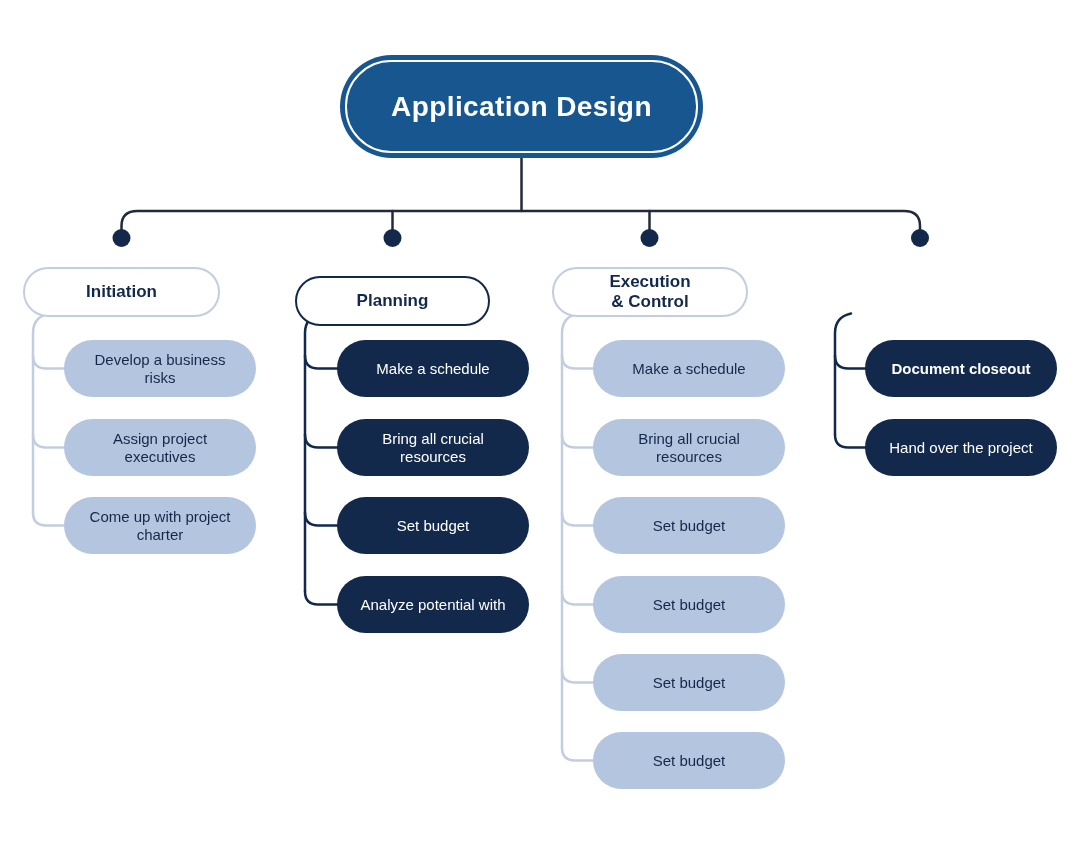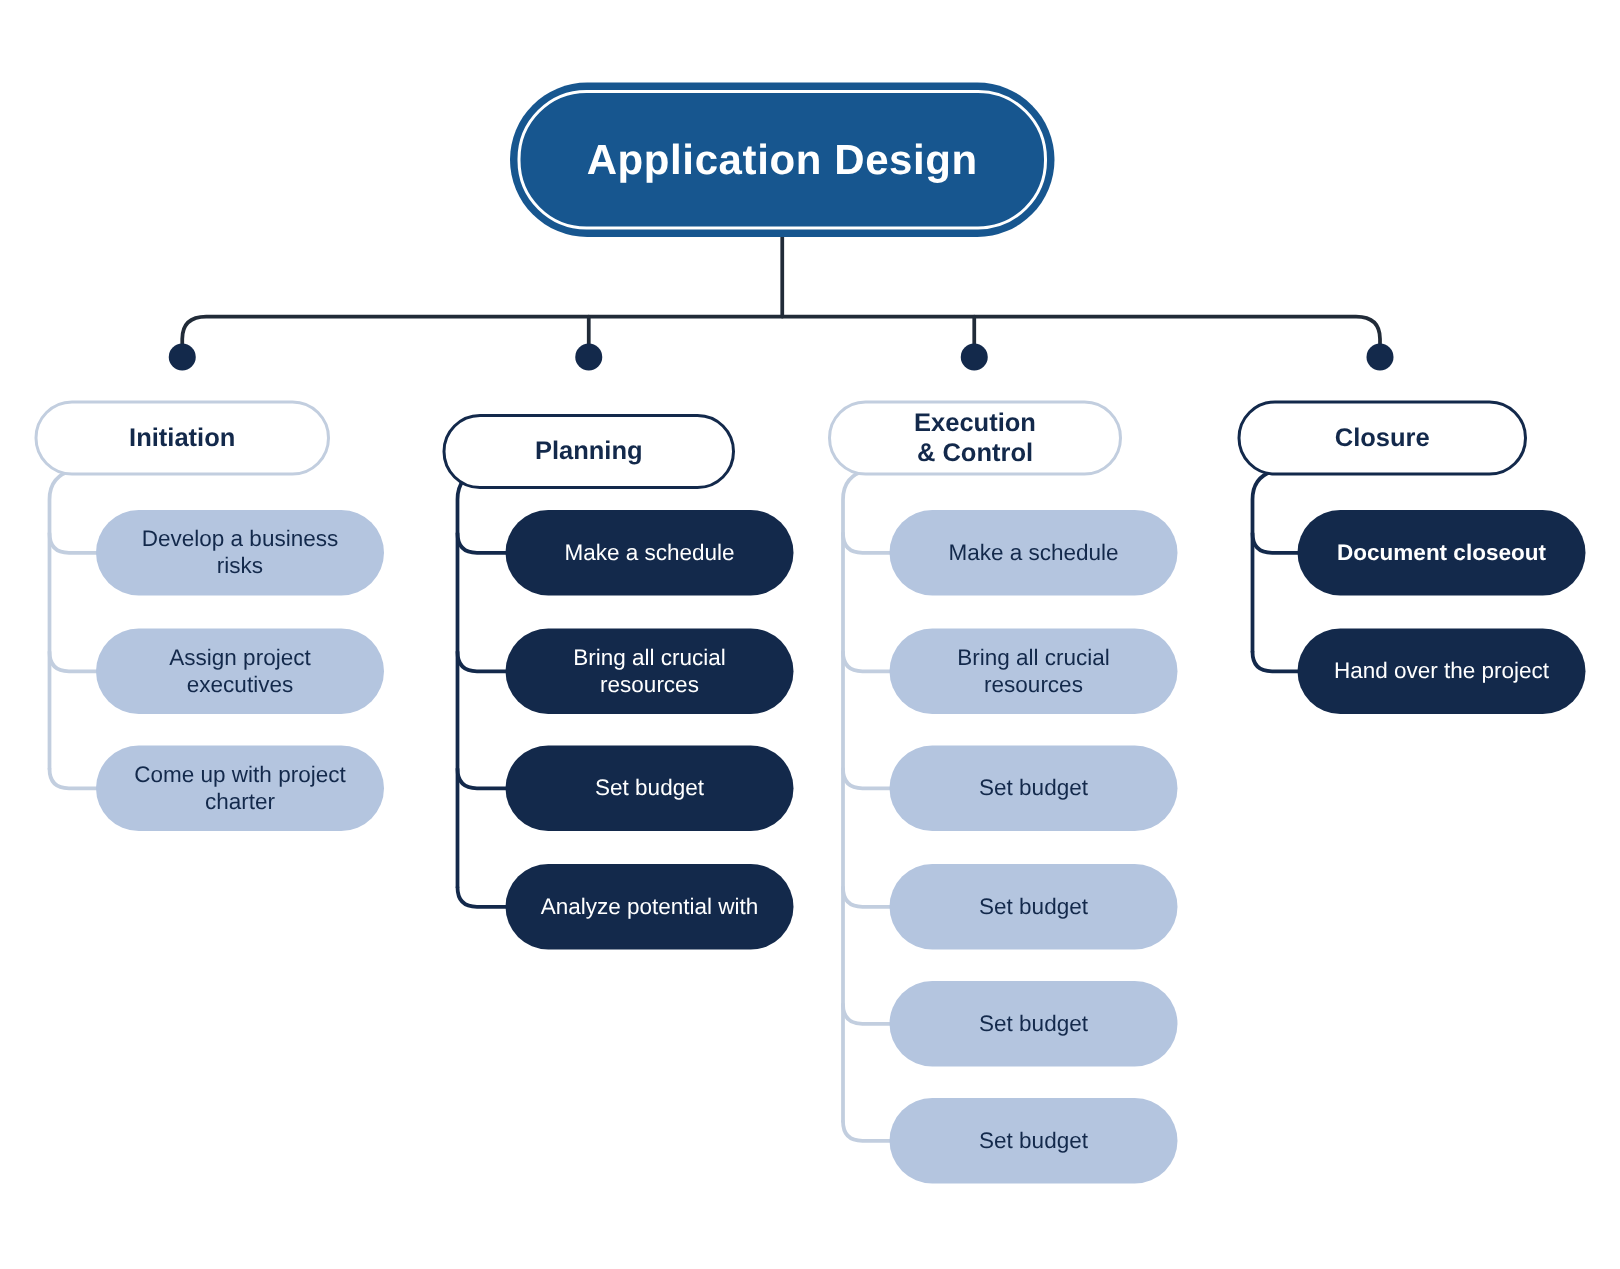--- a/index.html
+++ b/index.html
@@ -95,23 +95,20 @@
   <div class="node header-node light" style="left:23px; top:267px; width:197px;justify-content:center;">
     <span>Initiation</span>
   </div>
   <div class="node header-node dark" style="left:295px; top:261px; width:195px;margin-top:15px;">
     <span>Planning</span>
   </div>
   <div class="node header-node light" style="left:552px; top:267px; width:196px;">
     <span>Execution
 &amp; Control</span>
   </div>
-  <div class="node header-node dark" style="left:825px; top:267px; width:193px;">
-    <span>Closure</span>
-  </div>
 
   <div class="node task light" style="left:64px; top:340px;">
     <span>Develop a business risks</span>
   </div>
   <div class="node task light" style="left:64px; top:419px;">
     <span>Assign project executives</span>
   </div>
   <div class="node task light" style="left:64px; top:497px;">
     <span>Come up with project charter</span>
   </div>

